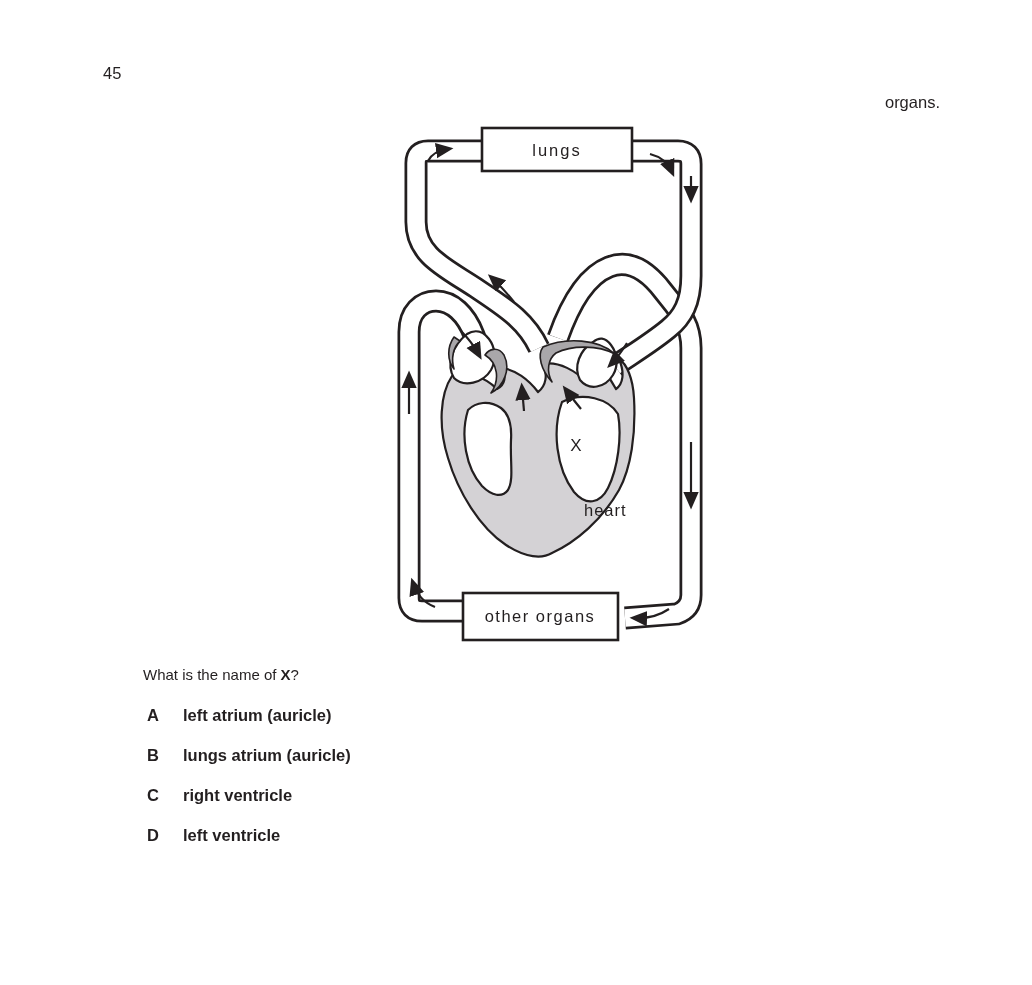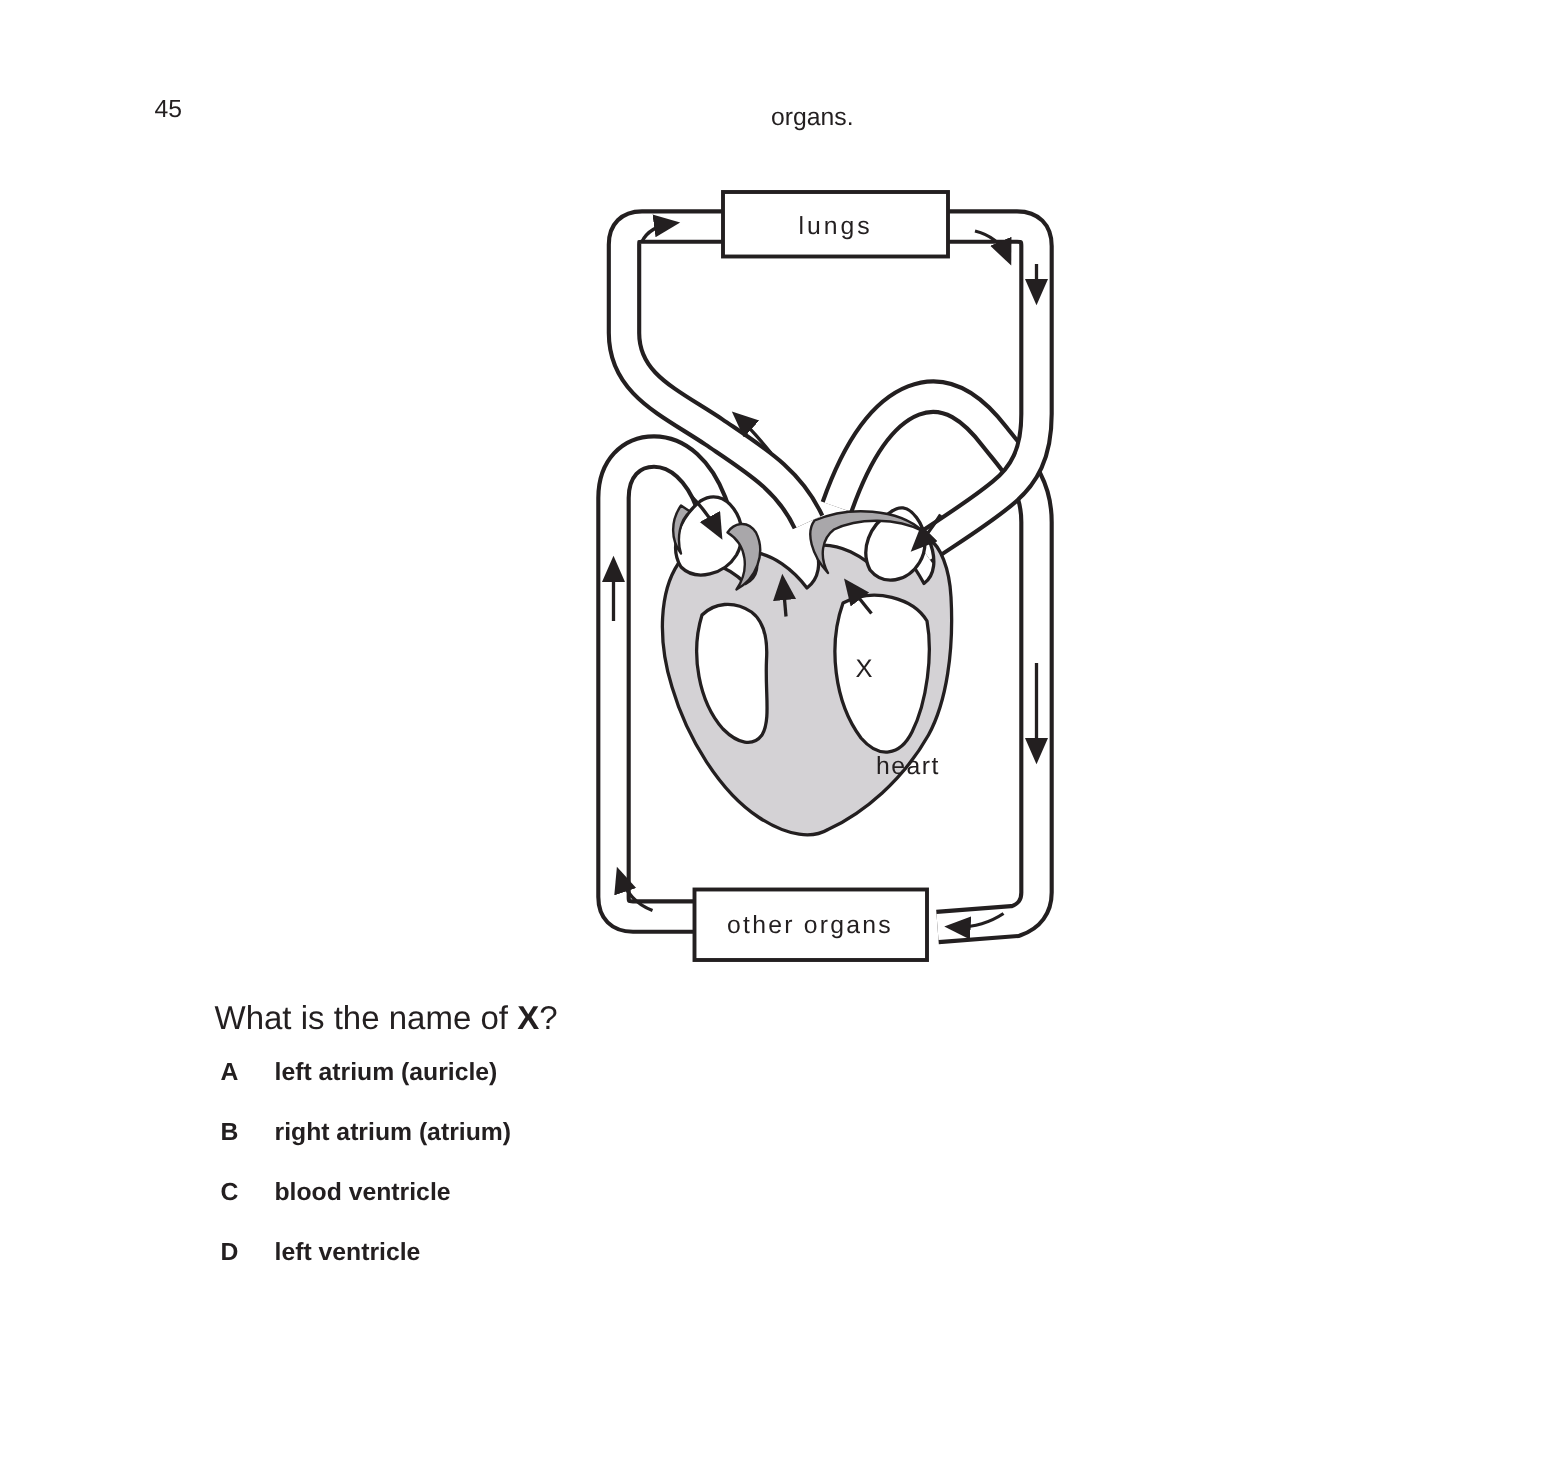--- a/index.html
+++ b/index.html
@@ -19,30 +19,30 @@
     line-height:22px;
   }
   .q-text{
     position:absolute;
     left:143px; top:62px;
     width:797px;
     font-size:16.5px;
     line-height:33px;
   }
   .q-line1{ text-align:justify; text-align-last:justify; }
-  .q-line2{ text-align:center; }
+  .q-line2{ text-align:right;margin-top:24px; }
   .diagram-wrap{
     position:absolute;
     left:388px; top:118px;
     width:340px; height:540px;text-decoration:underline;
   }
   .prompt{
     position:absolute;
     left:143px; top:666px;
-    font-size:22px;
+    font-size:15px;
   }
   .prompt b{ font-weight:bold; }
   .options{
     position:absolute;
     left:143px; top:706px;
     width:420px;
   }
   .option-row{
     position:relative;
     height:40px;
@@ -165,25 +165,25 @@
     <span>What is the name of </span><b>X</b><span>?</span>
   </div>
 
   <div class="options">
     <div class="option-row">
       <span class="option-letter">A</span>
       <span class="option-text">left atrium (auricle)</span>
     </div>
     <div class="option-row">
       <span class="option-letter">B</span>
-      <span class="option-text">right atrium (atrium)</span>
+      <span class="option-text">lungs atrium (auricle)</span>
     </div>
     <div class="option-row">
       <span class="option-letter">C</span>
-      <span class="option-text">blood ventricle</span>
+      <span class="option-text">right ventricle</span>
     </div>
     <div class="option-row">
       <span class="option-letter">D</span>
       <span class="option-text">left ventricle</span>
     </div>
   </div>
 
 </div>
 
 </body></html>

